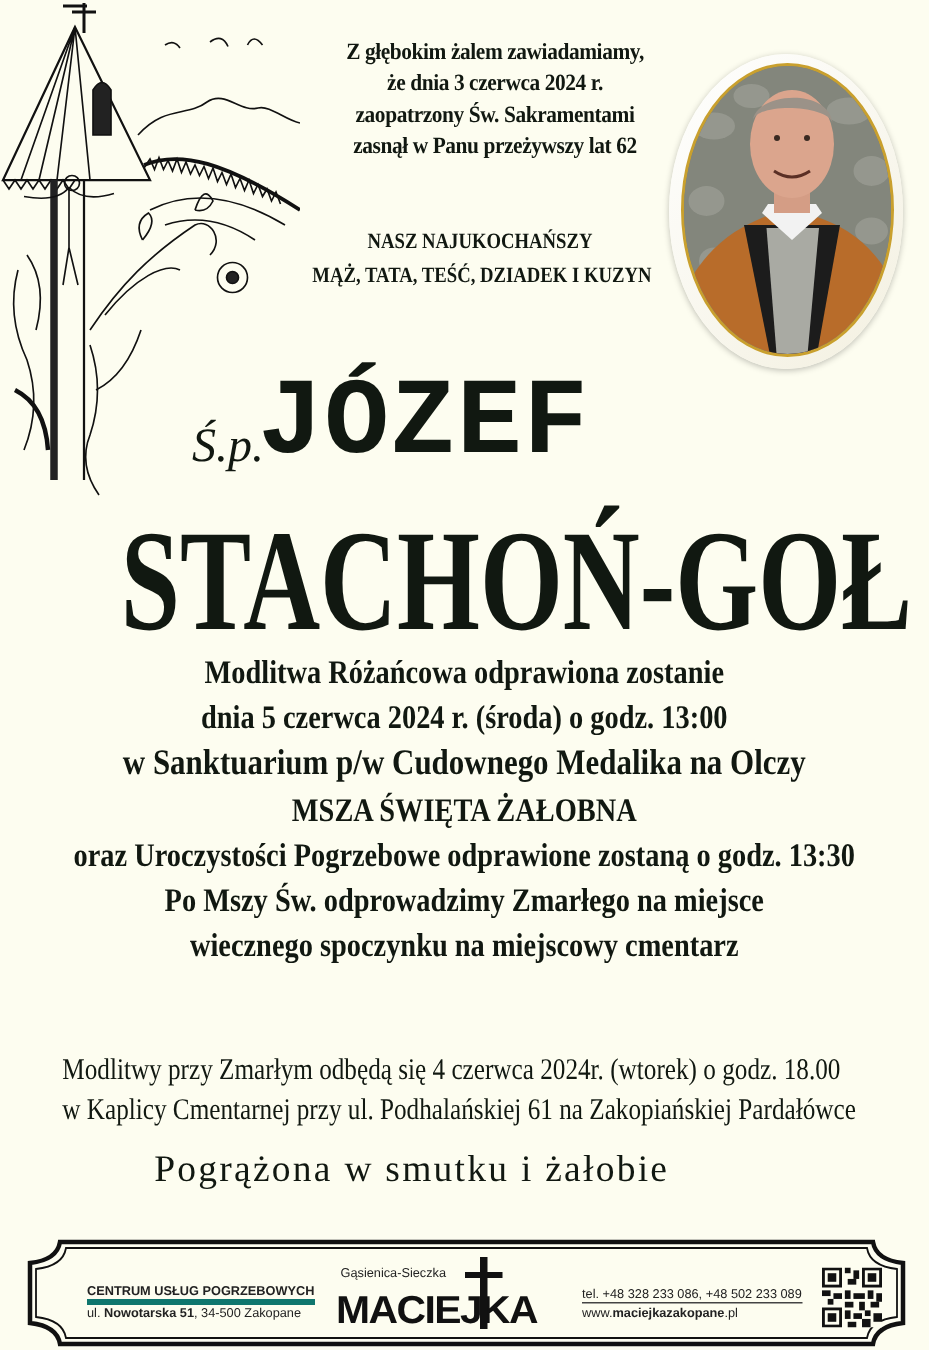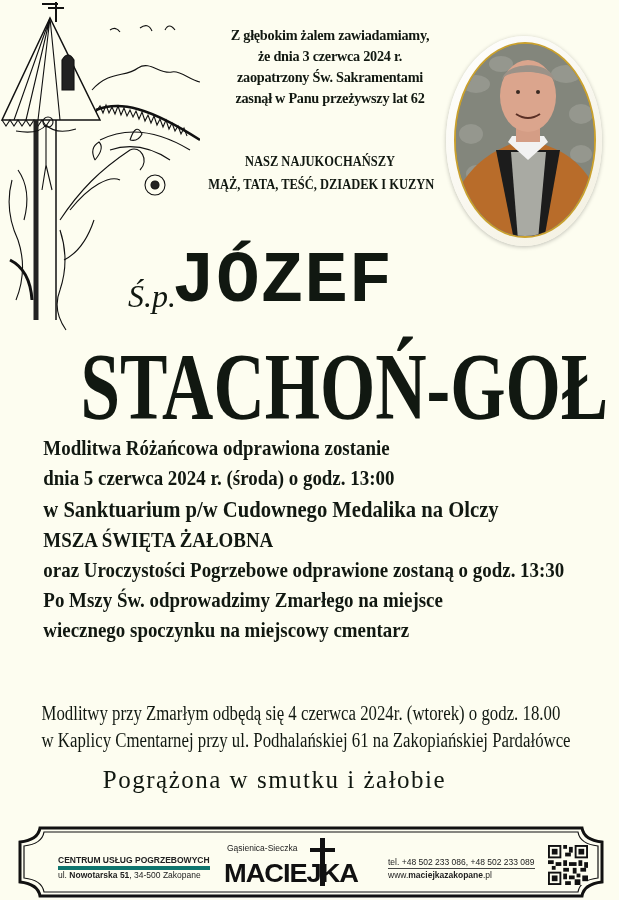--- a/index.html
+++ b/index.html
@@ -61,21 +61,21 @@
   }
   #last-name {
     left:0; top:335px; width:619px; text-align:center;
     font-weight:bold; font-size:96px; line-height:104px;
     transform:scaleX(0.74); transform-origin:center top;
     white-space:nowrap;
   }
 
   
   #ceremony {
-    left:0; top:433px; width:619px; 
+    left:0; top:433px; width:619px; text-align:center;
     font-weight:bold;
   }
   .cline {
     white-space:nowrap;
     font-size:22px;
     transform:scaleX(0.86); transform-origin:center top;
   }
   .cl-a { height:30px; line-height:30px; }
   .cl-big { font-size:24px; height:32px; line-height:32px; }
 
@@ -217,21 +217,21 @@
 <div id="funeral-home-name" class="abs ft-text">CENTRUM USŁUG POGRZEBOWYCH</div>
 <div id="funeral-home-address" class="abs ft-text"><span>ul. </span><b>Nowotarska 51</b><span>, 34-500 Zakopane</span></div>
 
 <svg id="brand-logo" class="abs" viewBox="0 0 140 54">
   <text x="5" y="17" font-family="Liberation Sans, sans-serif" font-size="8.5" fill="#222">Gąsienica-Sieczka</text>
   <text x="2" y="48" font-family="Liberation Sans, sans-serif" font-weight="bold" font-size="26" fill="#111" letter-spacing="-1" textLength="134" lengthAdjust="spacingAndGlyphs">MACIEJKA</text>
   <rect x="98" y="4" width="5" height="48" fill="#111"></rect>
   <rect x="88" y="14" width="25" height="4" fill="#111"></rect>
 </svg>
 
-<div id="contact-phone" class="abs ft-text">tel. +48 502 233 086, +48 502 233 089</div>
+<div id="contact-phone" class="abs ft-text">tel. +48 328 233 086, +48 502 233 089</div>
 <div id="contact-web" class="abs ft-text"><span>www.</span><b>maciejkazakopane</b><span>.pl</span></div>
 
 <svg id="qr" class="abs" viewBox="0 0 21 21">
   <rect width="21" height="21" fill="#fdfdf0"></rect>
   <g fill="#111">
     <rect x="0" y="0" width="7" height="7"></rect>
       <rect x="1" y="1" width="5" height="5" fill="#fdfdf0"></rect>
       <rect x="2" y="2" width="3" height="3"></rect>
     <rect x="14" y="0" width="7" height="7"></rect>
       <rect x="15" y="1" width="5" height="5" fill="#fdfdf0"></rect>

